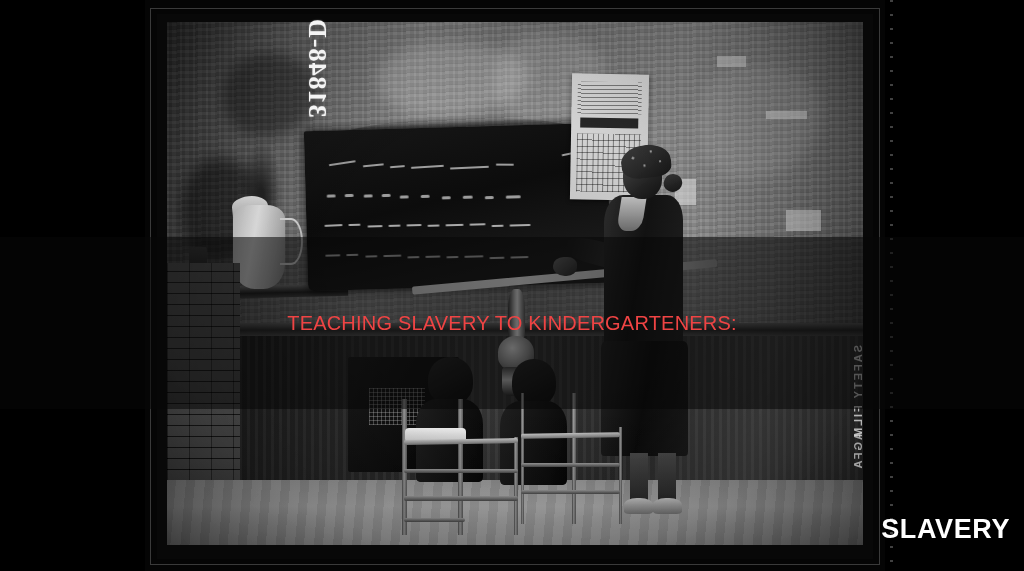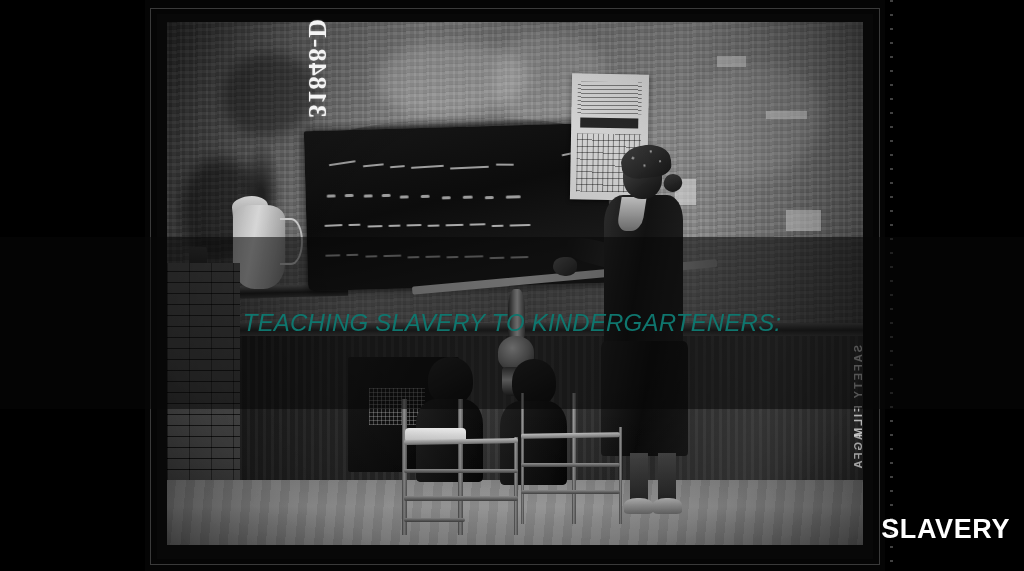--- a/index.html
+++ b/index.html
@@ -337,22 +337,22 @@
   #band {
     position:absolute; left:0; top:237px; width:1024px; height:172px;
     background:rgba(8,8,8,.56);
   }
   #title-block {
     position:absolute; left:0; top:237px; width:1024px; height:172px;
     display:flex; flex-direction:column;
     align-items:center; justify-content:center; gap:8px;
   }
   #title-line1 {
-    color:#0f766e; font-size:24px; font-weight:400;
-    letter-spacing:.2px; white-space:nowrap; line-height:1;font-style:italic;
+    color:#ef4444; font-size:20px; font-weight:400;
+    letter-spacing:.2px; white-space:nowrap; line-height:1;
   }
   #title-line2 {
     color:#f2c230; font-size:35px; font-weight:700;
     letter-spacing:.2px; white-space:nowrap; line-height:1;
   }
 
   
   #watermark {
     position:absolute; right:14px; bottom:26px;
     color:#ffffff; font-size:27px; font-weight:700; letter-spacing:.6px;

